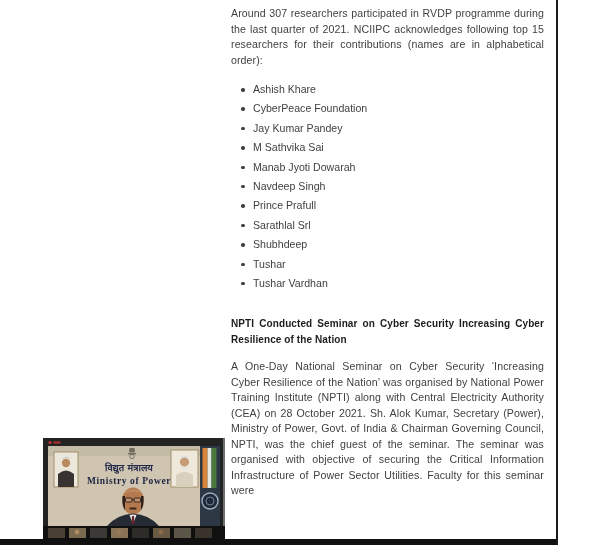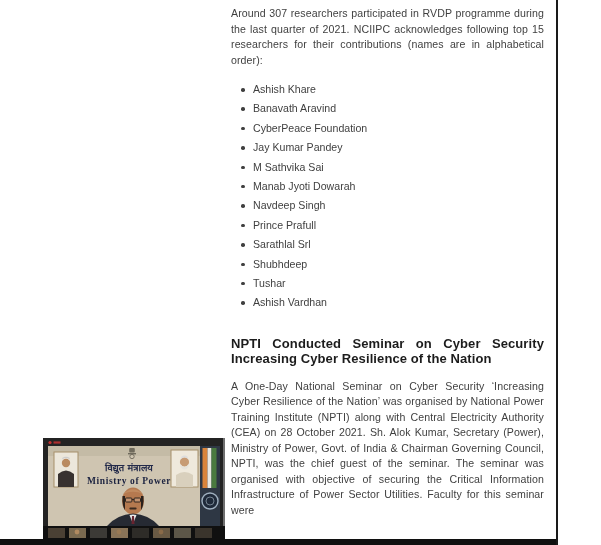--- a/index.html
+++ b/index.html
@@ -41,21 +41,21 @@
   .bullet-dot {
     position: absolute; left: 10px; top: 8px;
     width: 3.5px; height: 3.5px; border-radius: 50%;
     background: #3f3f3f;
   }
   #section-heading {
     margin-top: 23px;
     font-weight: bold;
     color: #1c1c1c;
     text-align: justify;
-    font-size: 13px;
+    font-size: 10px;
     line-height: 15.5px;
     letter-spacing: 0.1px;
   }
   #section-body { margin-top: 12px; }
   
   #photo {
     position: absolute; left: 43px; top: 438px;
     width: 182px; height: 103px;
     z-index: 3;
   }
@@ -70,24 +70,20 @@
     <p class="para">Around 307 researchers participated in RVDP programme during the last quarter of 2021. NCIIPC acknowledges following top 15 researchers for their contributions (names are in alphabetical order):</p>
 
     <ul id="researchers-list">
 
     <li>
         <span class="bullet-dot"></span>
         <span>Ashish Khare</span>
       </li>
         <li>
         <span class="bullet-dot"></span>
-        <span>Banavath Aravind</span>
-      </li>
-        <li>
-        <span class="bullet-dot"></span>
         <span>CyberPeace Foundation</span>
       </li>
         <li>
         <span class="bullet-dot"></span>
         <span>Jay Kumar Pandey</span>
       </li>
         <li>
         <span class="bullet-dot"></span>
         <span>M Sathvika Sai</span>
       </li>
@@ -110,21 +106,21 @@
         <li>
         <span class="bullet-dot"></span>
         <span>Shubhdeep</span>
       </li>
         <li>
         <span class="bullet-dot"></span>
         <span>Tushar</span>
       </li>
         <li>
         <span class="bullet-dot"></span>
-        <span>Ashish Vardhan</span>
+        <span>Tushar Vardhan</span>
       </li>
       </ul>
 
     <p id="section-heading">NPTI Conducted Seminar on Cyber Security Increasing Cyber Resilience of the Nation</p>
 
     <p id="section-body" class="para">A One-Day National Seminar on Cyber Security ‘Increasing Cyber Resilience of the Nation’ was organised by National Power Training Institute (NPTI) along with Central Electricity Authority (CEA) on 28 October 2021. Sh. Alok Kumar, Secretary (Power), Ministry of Power, Govt. of India &amp; Chairman Governing Council, NPTI, was the chief guest of the seminar. The seminar was organised with objective of securing the Critical Information Infrastructure of Power Sector Utilities. Faculty for this seminar were</p>
 
   </div>
 
   <svg id="photo" viewBox="0 0 182 103" xmlns="http://www.w3.org/2000/svg">

